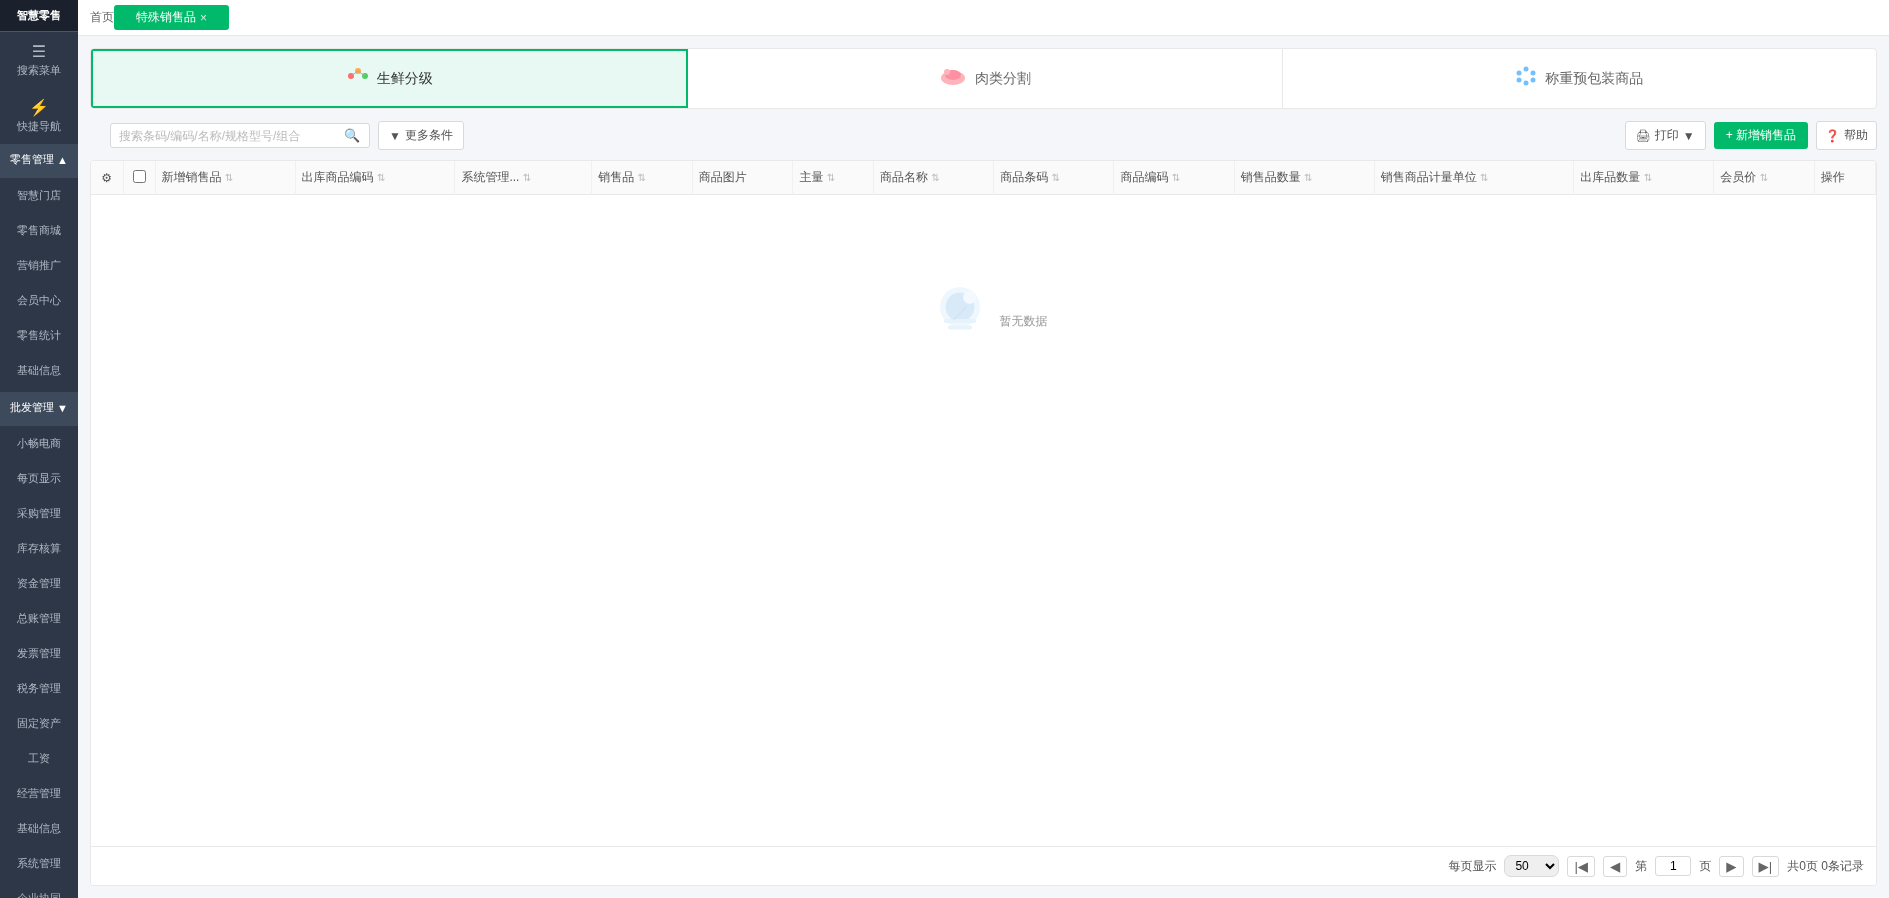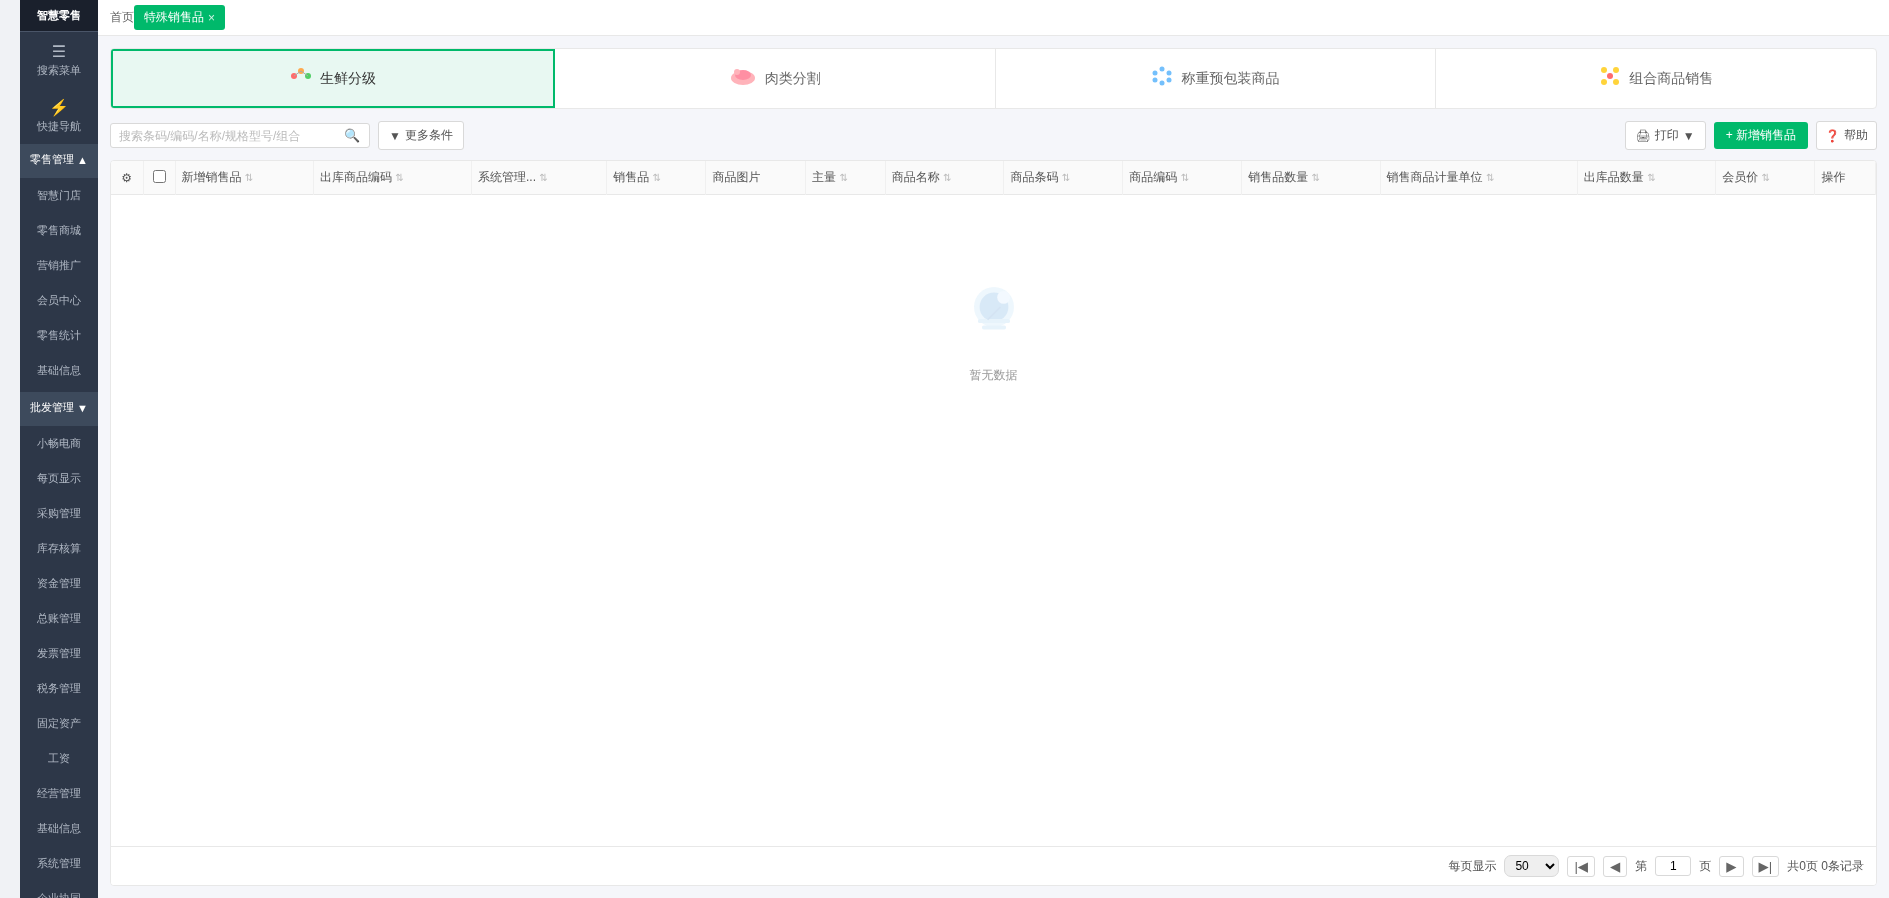--- a/index.html
+++ b/index.html
@@ -9,21 +9,20 @@
     .sidebar {
       width: 78px;
       background: #2d3748;
       color: #ccc;
       display: flex;
       flex-direction: column;
       align-items: flex-end;
       flex-shrink: 0;
       overflow-y: auto;
       height: 100%;
-      margin-left: 20px;
     }
     .sidebar-logo {
       width: 100%;
       background: #1a202c;
       padding: 8px 0;
       text-align: center;
       color: #fff;
       font-size: 11px;
       font-weight: bold;
       border-bottom: 1px solid #4a5568;
@@ -72,21 +71,21 @@
       align-items: center;
       flex-shrink: 0;
     }
     .breadcrumb-home {
       color: #666;
       font-size: 12px;
     }
     .breadcrumb-tab {
       background: #00b96b;
       color: #fff;
-      padding: 4px 10px;
+      padding: 4px 22px;
       border-radius: 3px;
       font-size: 12px;
       display: flex;
       align-items: center;
       gap: 4px;
     }
     .breadcrumb-tab .close-x { cursor: pointer; opacity: 0.8; }
 
     
     .page-container {
@@ -143,20 +142,21 @@
       gap: 8px;
     }
     .search-box {
       display: flex;
       align-items: center;
       border: 1px solid #d9d9d9;
       border-radius: 3px;
       padding: 4px 8px;
       background: #fff;
       width: 260px;
+      margin-left: 20px;
     }
     .search-box input {
       border: none;
       outline: none;
       font-size: 12px;
       flex: 1;
       color: #333;
     }
     .search-box input::placeholder { color: #bbb; }
     .search-icon { color: #999; font-size: 13px; cursor: pointer; }
@@ -245,21 +245,21 @@
       font-weight: normal;
       border-right: 1px solid #f0f0f0;
       white-space: nowrap;
       user-select: none;
     }
     th .sort-icon { color: #bbb; font-size: 10px; }
     .th-checkbox { width: 32px; text-align: center; }
     .th-settings { width: 32px; text-align: center; }
     .empty-state {
       display: flex;
-      flex-direction: column;
+      flex-direction: row;
       align-items: center;
       justify-content: center;
       padding: 80px 0;
       color: #999;
     }
     .empty-icon {
       width: 80px;
       height: 80px;
       margin-bottom: 12px;
       opacity: 0.5;
@@ -436,32 +436,20 @@
           <svg width="22" height="22" viewBox="0 0 22 22">
             <circle cx="4" cy="8" r="2.5" fill="#74c0fc"></circle>
             <circle cx="11" cy="4" r="2.5" fill="#74c0fc"></circle>
             <circle cx="18" cy="8" r="2.5" fill="#74c0fc"></circle>
             <circle cx="4" cy="15" r="2.5" fill="#74c0fc"></circle>
             <circle cx="11" cy="18" r="2.5" fill="#74c0fc"></circle>
             <circle cx="18" cy="15" r="2.5" fill="#74c0fc"></circle>
           </svg>
         </span>
         <span>称重预包装商品</span>
-      </div>
-      <div class="category-tab">
-        <span class="tab-icon">
-          <svg width="22" height="22" viewBox="0 0 22 22">
-            <circle cx="5" cy="5" r="3" fill="#ffd43b"></circle>
-            <circle cx="17" cy="5" r="3" fill="#ffd43b"></circle>
-            <circle cx="5" cy="17" r="3" fill="#ffd43b"></circle>
-            <circle cx="17" cy="17" r="3" fill="#ffd43b"></circle>
-            <circle cx="11" cy="11" r="3" fill="#ff6b6b"></circle>
-          </svg>
-        </span>
-        <span>组合商品销售</span>
       </div>
     </div>
 
     <div class="toolbar">
       <div class="toolbar-left">
         <div class="search-box">
           <input type="text" placeholder="搜索条码/编码/名称/规格型号/组合" style="">
           <span class="search-icon">🔍</span>
         </div>
         <button class="filter-btn">

